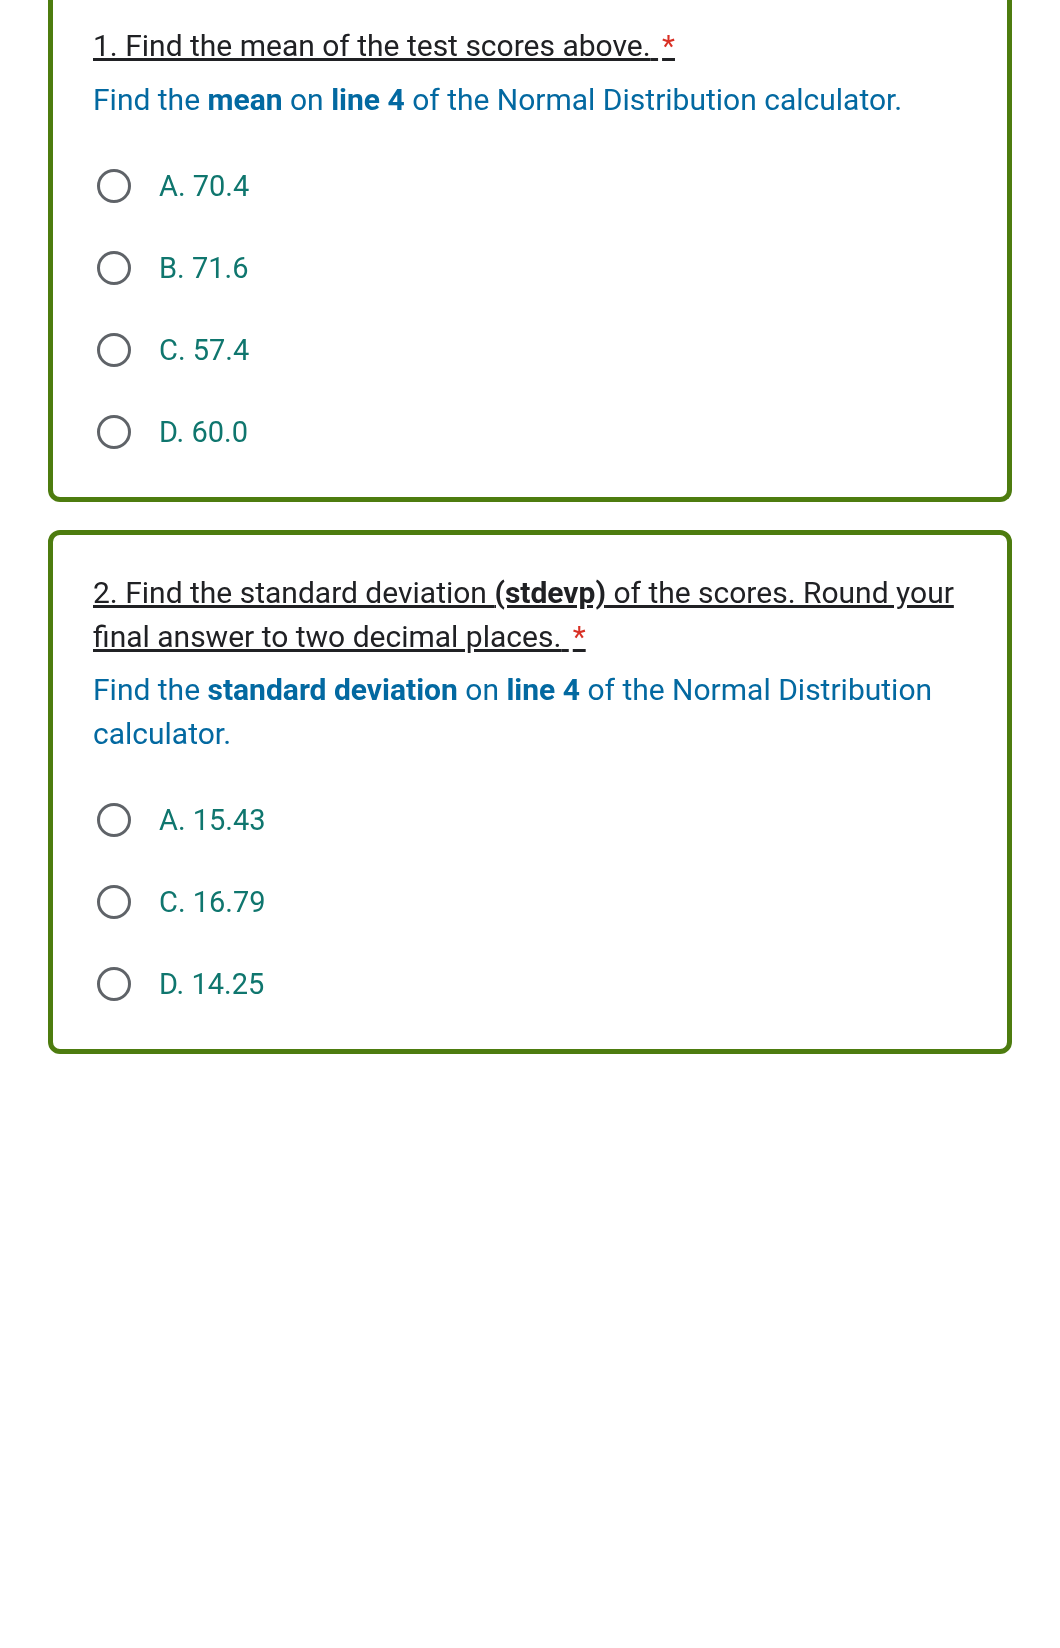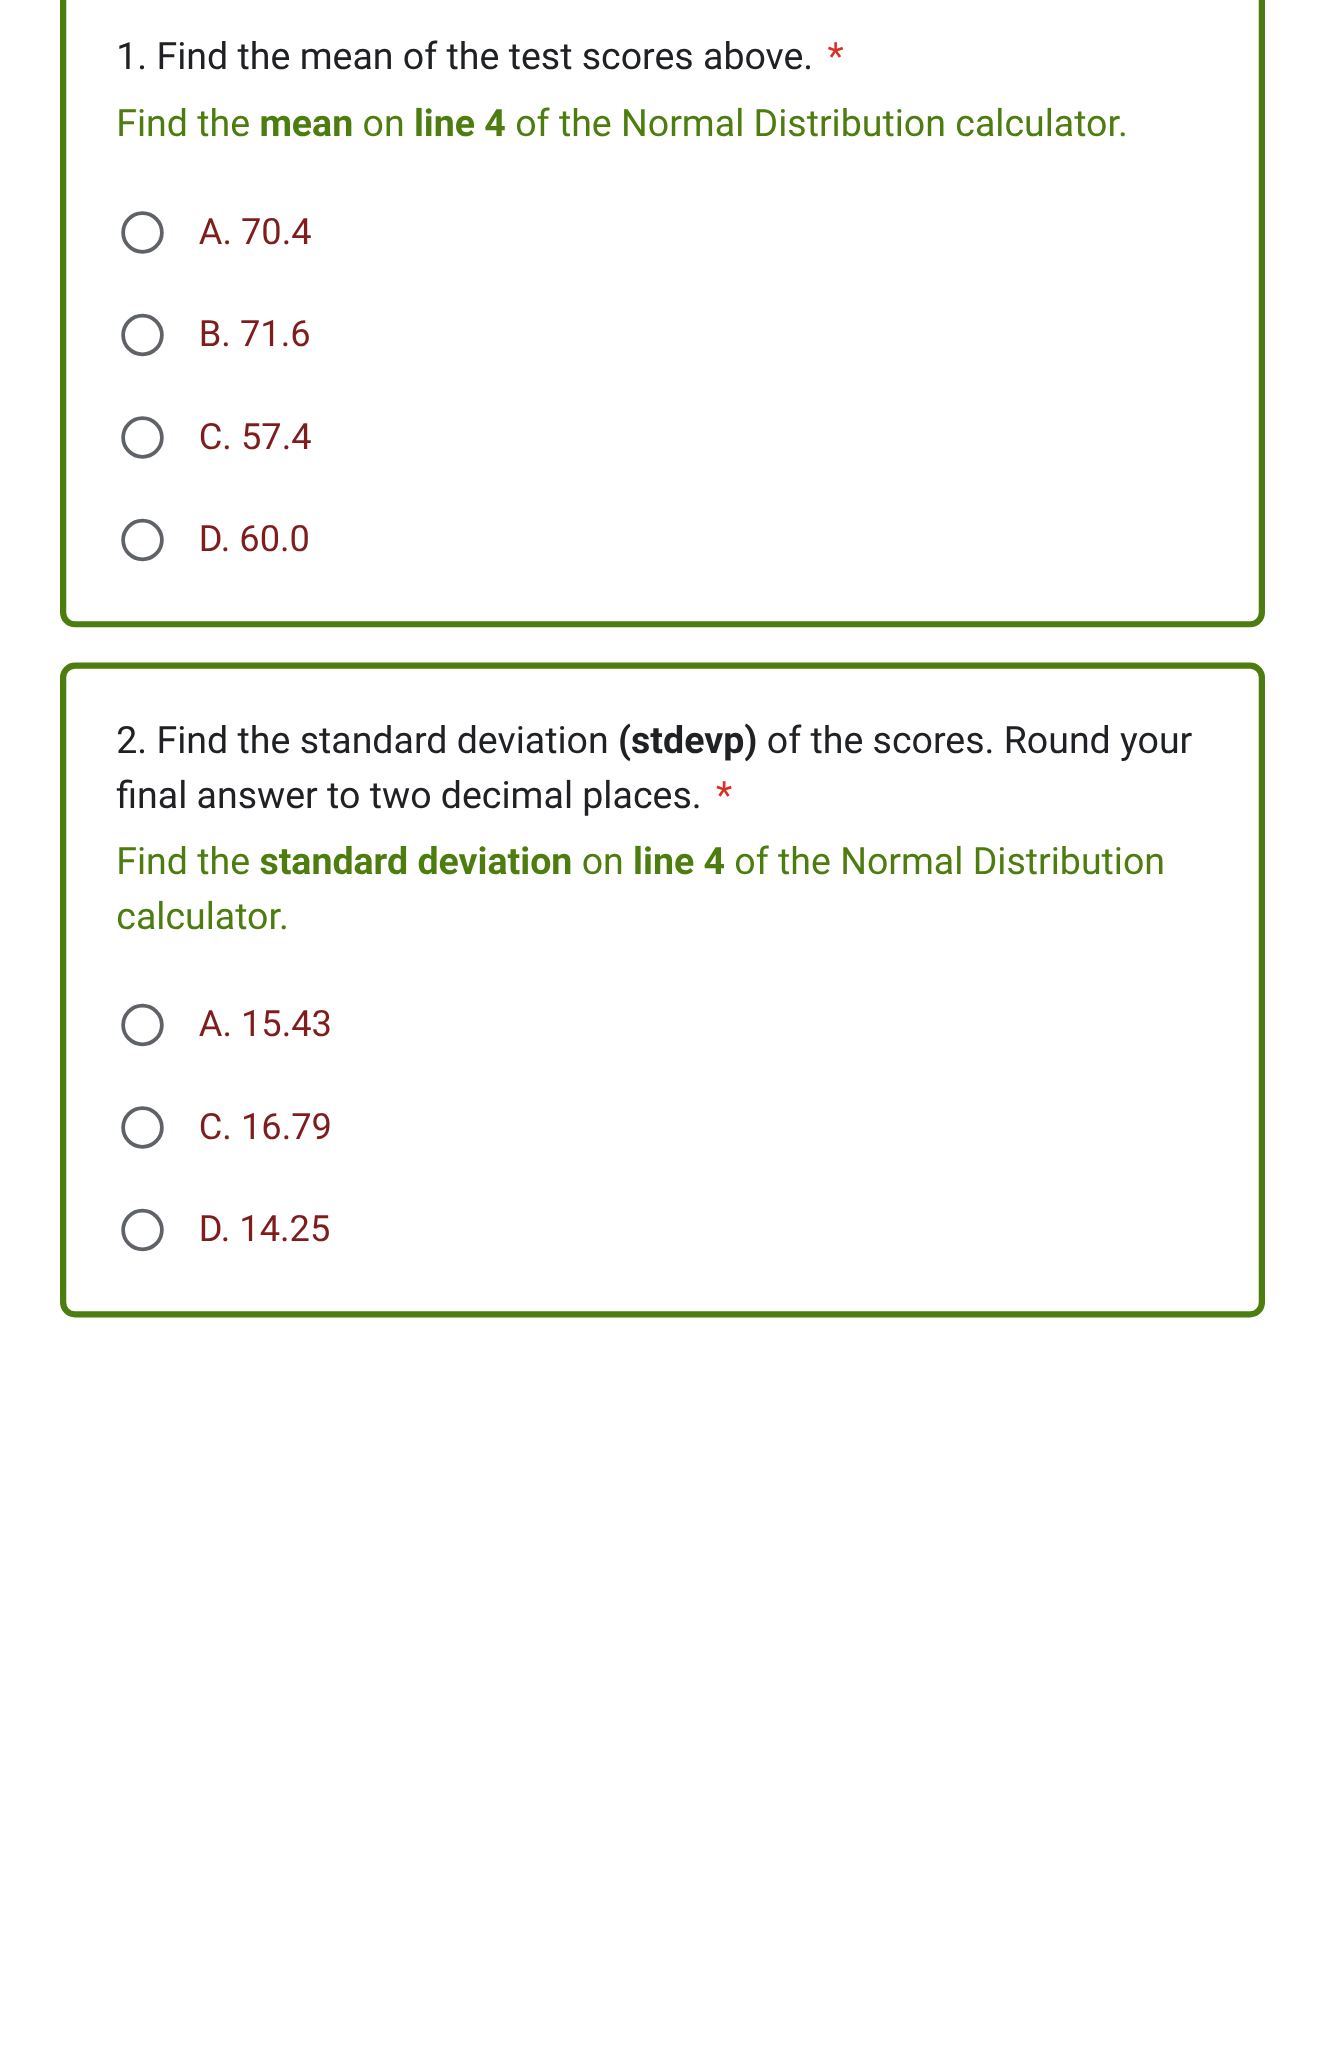--- a/index.html
+++ b/index.html
@@ -24,27 +24,28 @@
     border-top-left-radius: 0;
     border-top-right-radius: 0;
     padding-top: 24px;
   }
   .q-title {
     font-size: 30px;
     line-height: 1.45;
     font-weight: 400;
     color: #202124;
     margin-bottom: 10px;
+    text-decoration: underline;
   }
   .q-title .req { color: #d93025; margin-left: 4px; }
   .q-desc {
     font-size: 30px;
     line-height: 1.45;
     font-weight: 400;
-    color: #4d7c0f;
+    color: #0369a1;
     margin-bottom: 48px;
   }
   .q-desc b, .q-title b { font-weight: 700; }
   .options {
     display: flex;
     flex-direction: column;
     gap: 48px;
     padding-left: 4px;
   }
   .option {
@@ -55,21 +56,21 @@
   }
   .radio {
     width: 34px;
     height: 34px;
     border: 3px solid #5f6368;
     border-radius: 50%;
     flex-shrink: 0;
   }
   .opt-label {
     font-size: 29px;
-    color: #7f1d1d;
+    color: #0f766e;
   }
 </style>
 </head>
 <body>
 
 <div class="page">
 
   <div class="card first">
     <div class="q-title">
       <span>1. Find the mean of the test scores above.</span>

